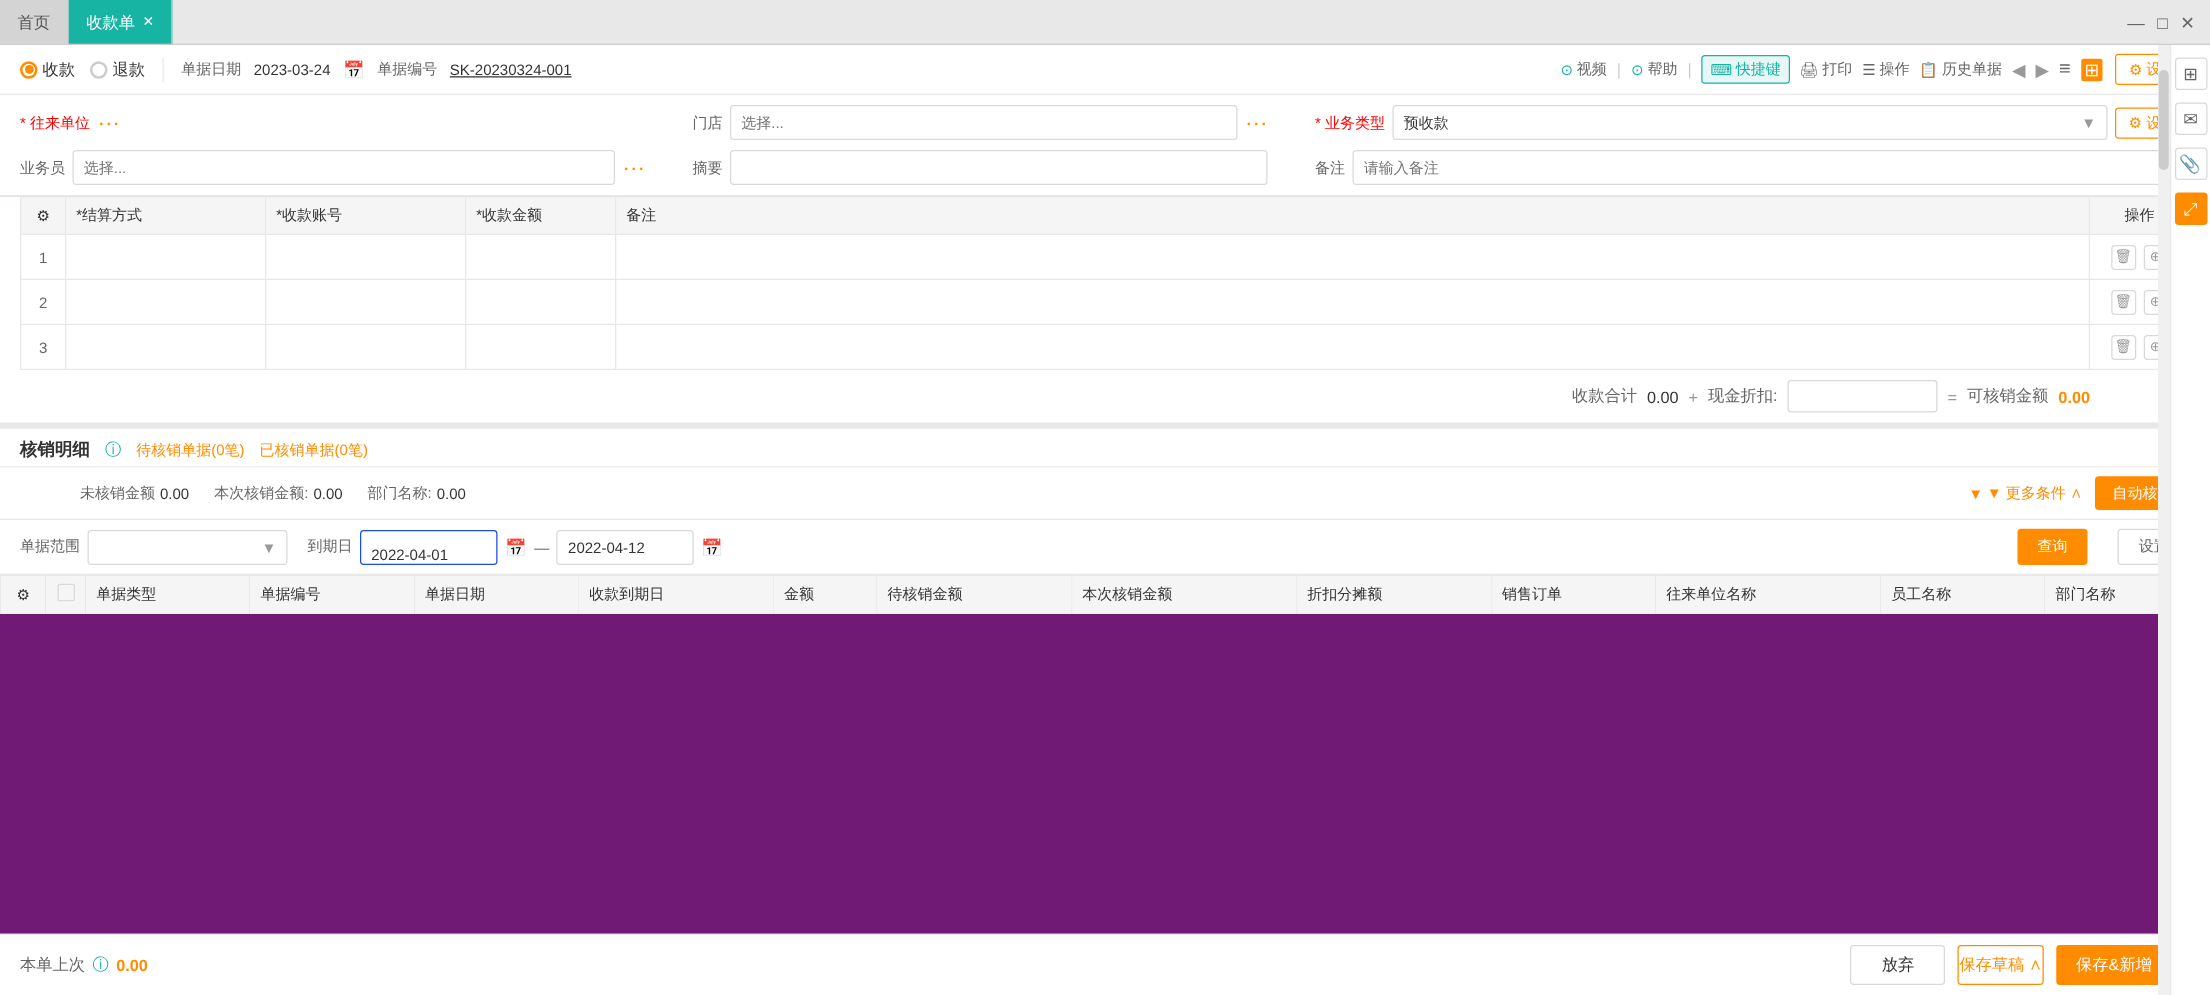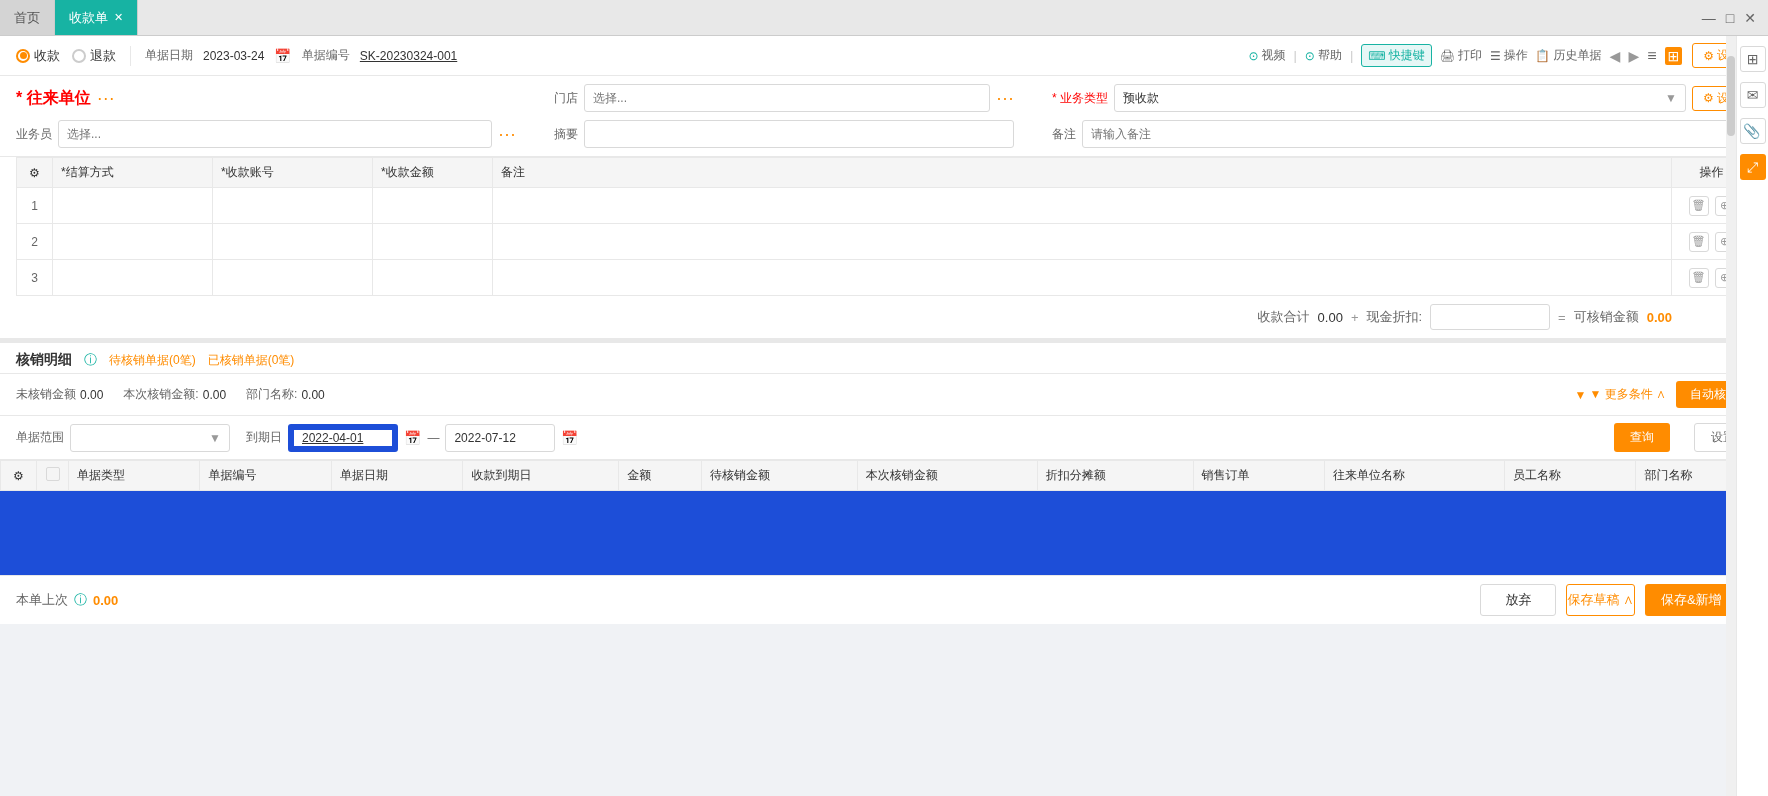--- a/index.html
+++ b/index.html
@@ -17,21 +17,21 @@
     <span style="font-size:11px;">✕</span>
   </div>
   <div style="flex:1;"></div>
   <div style="display:flex; align-items:center; padding-right:12px; gap:10px;">
     <span style="font-size:14px; cursor:pointer; color:#666;">—</span>
     <span style="font-size:14px; cursor:pointer; color:#666;">□</span>
     <span style="font-size:14px; cursor:pointer; color:#666;">✕</span>
   </div>
 </div>
 
-<div style="background:#1d4ed8; height:588px; display:flex; flex-direction:column; overflow:hidden; position:relative;">
+<div style="background:#701a75; height:760px; display:flex; flex-direction:column; overflow:hidden; position:relative;">
 
   <div style="display:flex; align-items:center; padding:7px 16px; border-bottom:1px solid #e8e8e8; background:#fff; gap:10px; flex-shrink:0;">
 
     <div style="display:flex; align-items:center; gap:12px;">
       <div style="display:flex; align-items:center; gap:4px; cursor:pointer;">
         <div style="width:14px; height:14px; border-radius:50%; border:2px solid #ff8c00; display:flex; align-items:center; justify-content:center;">
           <div style="width:7px; height:7px; border-radius:50%; background:#ff8c00;"></div>
         </div>
         <span style="font-size:13px;">收款</span>
       </div>
@@ -85,21 +85,21 @@
       <span>⚙</span>
       <span>设置</span>
     </button>
   </div>
 
   <div style="padding:8px 16px; background:#fff; border-bottom:1px solid #e8e8e8; flex-shrink:0;">
 
     <div style="display:flex; align-items:center; gap:8px; margin-bottom:8px;">
 
       <div style="display:flex; align-items:center; gap:6px; flex:1; max-width:500px;">
-        <span style="color:#f00; white-space:nowrap; font-size:16px;font-weight:bold;">* 往来单位</span>
+        <span style="color:#f00; white-space:nowrap; font-size:12px;">* 往来单位</span>
         <span style="color:#ff8c00; cursor:pointer; font-size:18px;">···</span>
       </div>
 
       <div style="display:flex; align-items:center; gap:6px; flex:1; max-width:460px; margin-left:30px;">
         <span style="color:#666; white-space:nowrap; font-size:12px;">门店</span>
         <input type="text" style="flex: 1 1 0%; height: 28px; border: 1px solid rgb(217, 217, 217); border-radius: 3px; padding: 0px 8px; color: rgb(153, 153, 153); outline: none; font-size: 12px;" placeholder="选择...">
         <span style="color:#ff8c00; cursor:pointer; font-size:18px;">···</span>
       </div>
 
       <div style="display:flex; align-items:center; gap:6px; flex:1; margin-left:30px;">
@@ -206,21 +206,21 @@
 
     <div style="padding:8px 16px 4px; background:#fff; display:flex; align-items:center; gap:12px; border-bottom:1px solid #e8e8e8;">
       <span style="font-size:14px; font-weight:600; color:#333;">核销明细</span>
       <span style="color:#17b3a3; font-size:13px; cursor:pointer;">ⓘ</span>
       <span style="color:#ff8c00; cursor:pointer; font-size:12px;">待核销单据(0笔)</span>
       <span style="color:#ff8c00; cursor:pointer; font-size:12px;">已核销单据(0笔)</span>
     </div>
 
     <div style="display:flex; align-items:center; padding:7px 16px; background:#fff; gap:20px; border-bottom:1px solid #e8e8e8;">
       <div style="display:flex; align-items:center; gap:4px; font-size:12px;">
-        <span style="color:#666;">未核销金额</span>
+        <span style="color:#666;margin-left:48px;">未核销金额</span>
         <span style="font-weight:500;">0.00</span>
       </div>
       <div style="display:flex; align-items:center; gap:4px; font-size:12px;">
         <span style="color:#666;">本次核销金额:</span>
         <span style="font-weight:500;">0.00</span>
       </div>
       <div style="display:flex; align-items:center; gap:4px; font-size:12px;">
         <span style="color:#666;">部门名称:</span>
         <span style="font-weight:500;">0.00</span>
       </div>
@@ -236,27 +236,27 @@
     <div style="display:flex; align-items:center; padding:7px 16px; background:#fff; gap:16px; border-bottom:1px solid #e8e8e8;">
       <div style="display:flex; align-items:center; gap:6px; font-size:12px;">
         <span style="color:#666;">单据范围</span>
         <div style="height:28px; border:1px solid #d9d9d9; border-radius:3px; padding:0 8px; background:#fff; font-size:12px; display:flex; align-items:center; min-width:160px; cursor:pointer; gap:6px;">
           <span style="flex:1; color:#999;"></span>
           <span style="color:#999;">▼</span>
         </div>
       </div>
       <div style="display:flex; align-items:center; gap:6px; font-size:12px;">
         <span style="color:#666;">到期日</span>
-        <div style="height:28px; border:6px solid #1d4ed8; border-radius:3px; padding:0 8px; background:#fff; font-size:12px; display:flex; align-items:center; min-width:110px; cursor:pointer; gap:4px;text-decoration:underline;">
+        <div style="height:28px; border:1px solid #1d4ed8; border-radius:3px; padding:0 8px; background:#fff; font-size:12px; display:flex; align-items:flex-end; min-width:110px; cursor:pointer; gap:4px;">
           <span>2022-04-01</span>
         </div>
         <span style="color:#17b3a3; cursor:pointer; font-size:14px;">📅</span>
         <span style="color:#666;">—</span>
         <div style="height:28px; border:1px solid #d9d9d9; border-radius:3px; padding:0 8px; background:#fff; font-size:12px; display:flex; align-items:center; min-width:110px; cursor:pointer; gap:4px;">
-          <span>2022-07-12</span>
+          <span>2022-04-12</span>
         </div>
         <span style="color:#17b3a3; cursor:pointer; font-size:14px;">📅</span>
       </div>
       <div style="margin-left:auto; display:flex; gap:24px;">
         <button style="background:#ff8c00; color:#fff; border:none; border-radius:3px; padding:5px 16px; cursor:pointer; font-size:12px;">查询</button>
         <button style="background:#fff; color:#666; border:1px solid #d9d9d9; border-radius:3px; padding:5px 16px; cursor:pointer; font-size:12px;">设置</button>
       </div>
     </div>
 
     <div style="background:#fff; overflow:auto; max-height:90px;">

